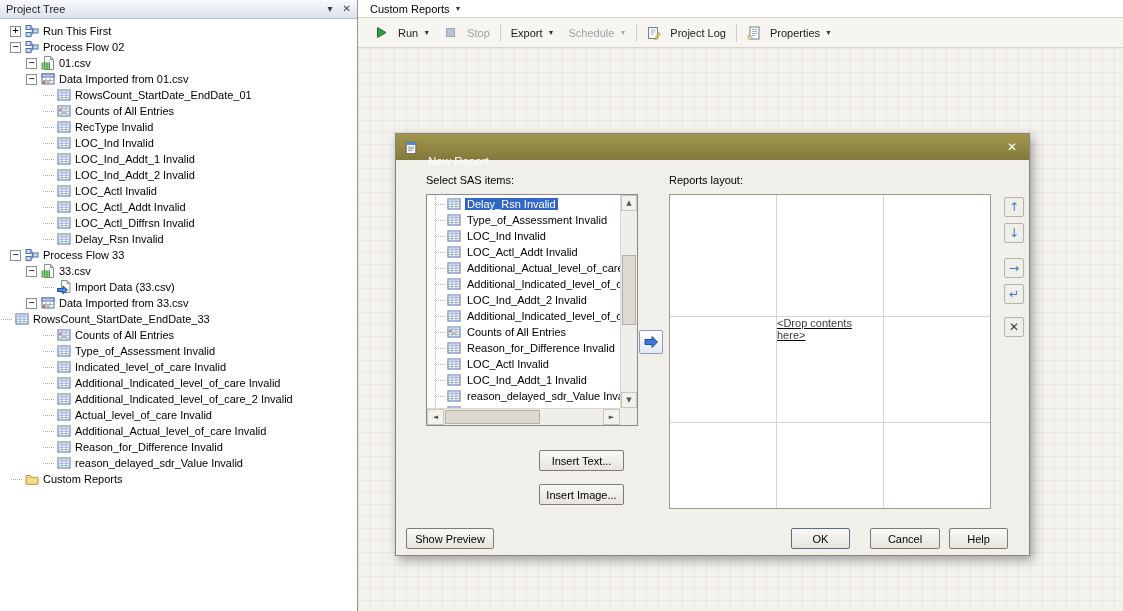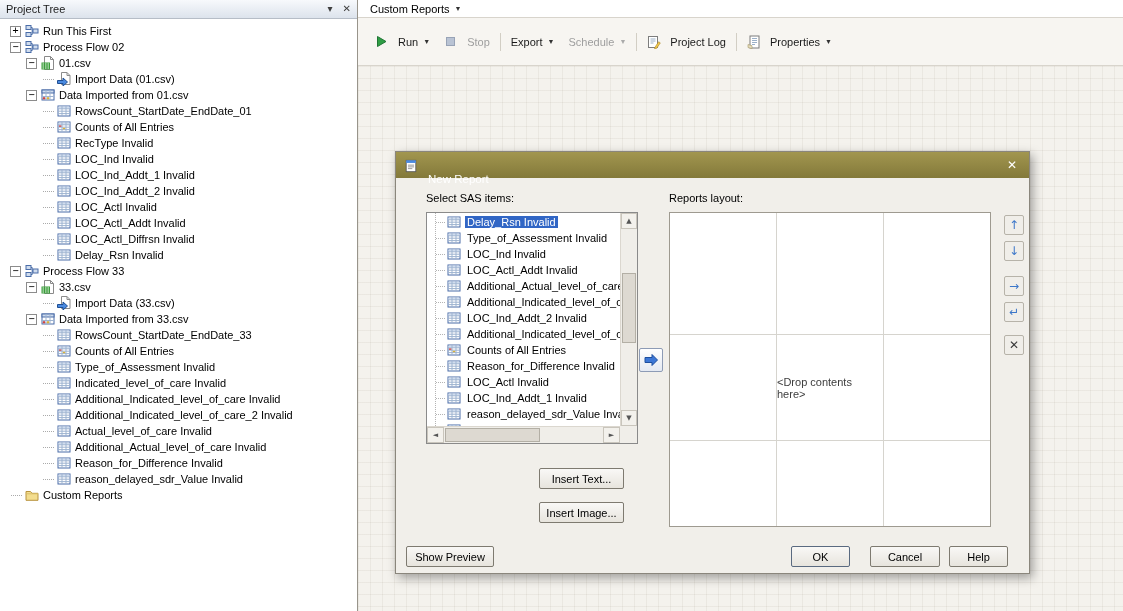--- a/index.html
+++ b/index.html
@@ -24,21 +24,21 @@
   .expander-spacer::before { content:""; position:absolute; left:1px; right:3px; top:8px; border-top:1px dotted #aaa; }
   .icon { width:14px; height:14px; flex:none; display:inline-flex; margin-right:4px; }
   .icon svg { display:block; }
   .tree-label { color:#000; }
 
   
   #right { flex:1; display:flex; flex-direction:column; min-width:0; }
   #tabstrip { height:18px; flex:none; background:#fff; border-bottom:1px solid #d8d4cc; display:flex; align-items:center; padding-left:12px; }
   .tab { display:flex; align-items:center; gap:5px; }
   .caret { font-size:7px; color:#333; }
-  #toolbar { height:48px; flex:none; background:#f7f5f1; border-bottom:1px solid #d8d4cc; display:flex; align-items:center; padding-left:10px; }
+  #toolbar { height:30px; flex:none; background:#f7f5f1; border-bottom:1px solid #d8d4cc; display:flex; align-items:center; padding-left:10px; }
   .tb-item { display:flex; align-items:center; gap:5px; padding:3px 7px; color:#1a1a1a; }
   .tb-item.disabled { color:#9e9e9e; }
   .tb-item.disabled .caret { color:#aaa; }
   .tb-sep { width:1px; height:18px; background:#d2cec4; margin:0 3px; }
 
   #workspace { flex:1; position:relative;
     background-color:#f4f2ed;
     background-image:linear-gradient(rgba(120,110,90,0.08) 1px, transparent 1px),
                      linear-gradient(90deg, rgba(120,110,90,0.08) 1px, transparent 1px);
     background-size:12px 12px; }
@@ -73,21 +73,21 @@
   .hs-right { right:0; top:0; bottom:0; width:17px; line-height:15px; }
   .vs-thumb { position:absolute; left:1px; right:1px; top:60px; height:70px; background:#ddd9d1; border:1px solid #b3afa5; }
   .hs-thumb { position:absolute; top:1px; bottom:1px; left:18px; width:95px; background:#ddd9d1; border:1px solid #b3afa5; }
 
   .xfer { position:absolute; left:243px; top:170px; width:24px; height:24px; padding:0;
     background:linear-gradient(#ffffff,#e4e9f2); border:1px solid #8d9bb5; border-radius:2px;
     display:flex; align-items:center; justify-content:center; }
 
   .layout-grid { position:absolute; left:273px; top:34px; width:322px; height:315px; background:#fff;
     border:1px solid #9e9a90; display:grid; grid-template-columns:107px 107px 1fr; grid-template-rows:122px 106px 1fr; }
-  .cell { border-right:1px solid #d6d4ce; border-bottom:1px solid #d6d4ce; display:flex; align-items:center; justify-content:center; overflow:hidden; }
+  .cell { border-right:1px solid #d6d4ce; border-bottom:1px solid #d6d4ce; display:flex; align-items:flex-start; justify-content:center; overflow:hidden;text-decoration:underline; }
   .cell:nth-child(3n) { border-right:none; }
   .cell:nth-child(n+7) { border-bottom:none; }
   .drop-text { color:#3c3c3c; }
 
   .side-btn { position:absolute; left:608px; width:20px; height:20px; padding:0;
     background:#f0eee9; border:1px solid #b7b3a9; border-radius:2px;
     color:#3c77c9; font-size:12px; line-height:12px; display:flex; align-items:center; justify-content:center;
     font-family:"DejaVu Sans", sans-serif; }
   .side-btn.dark { color:#3a3a3a; }
 
@@ -141,31 +141,20 @@
           <span class="icon">
             <svg width="14" height="14" viewBox="0 0 14 14">
               <path d="M3.5 0.5 h6 l3 3 v10 h-9 z" fill="#ffffff" stroke="#8a8a8a"></path>
               <path d="M9.5 0.5 v3 h3" fill="none" stroke="#8a8a8a"></path>
               <rect x="1" y="7" width="7.5" height="6" fill="#eef7ee" stroke="#3a9d3a"></rect>
               <path d="M1 9 h7.5 M1 11 h7.5 M3.5 7 v6 M6 7 v6" stroke="#3a9d3a" fill="none"></path>
             </svg>
           </span>
           <span class="tree-label">01.csv</span>
         </div>
-        <div class="tree-row" style="padding-left: 42px;">
-          <span class="expander-spacer"></span>
-          <span class="icon">
-            <svg width="14" height="14" viewBox="0 0 14 14">
-              <path d="M4.5 0.5 h5.5 l3 3 v9 h-8.5 z" fill="#ffffff" stroke="#8a8a8a"></path>
-              <path d="M10 0.5 v3 h3" fill="none" stroke="#8a8a8a"></path>
-              <path d="M0.5 8.5 h5.5 v-2.5 l4.5 4 -4.5 4 v-2.5 h-5.5 z" fill="#4a8ae0" stroke="#1f4f94"></path>
-            </svg>
-          </span>
-          <span class="tree-label">Import Data (01.csv)</span>
-        </div>
         <div class="tree-row" style="padding-left: 26px;">
           <span class="expander">−</span>
           <span class="icon">
             <svg width="14" height="14" viewBox="0 0 14 14">
               <rect x="1" y="2" width="12" height="10" fill="#ffffff" stroke="#4a6da8"></rect>
               <rect x="1" y="2" width="12" height="3" fill="#cfdcee" stroke="#4a6da8"></rect>
               <path d="M1 8.5 h12 M5 2 v10 M9 2 v10" stroke="#9db3d0" fill="none"></path>
               <circle cx="3" cy="10.3" r="1.2" fill="#cc4444"></circle>
               <circle cx="7" cy="10.3" r="1.2" fill="#d9b23a"></circle>
             </svg>
@@ -325,21 +314,21 @@
             <svg width="14" height="14" viewBox="0 0 14 14">
               <rect x="1" y="2" width="12" height="10" fill="#ffffff" stroke="#4a6da8"></rect>
               <rect x="1" y="2" width="12" height="3" fill="#cfdcee" stroke="#4a6da8"></rect>
               <path d="M1 8.5 h12 M5 2 v10 M9 2 v10" stroke="#9db3d0" fill="none"></path>
               <circle cx="3" cy="10.3" r="1.2" fill="#cc4444"></circle>
               <circle cx="7" cy="10.3" r="1.2" fill="#d9b23a"></circle>
             </svg>
           </span>
           <span class="tree-label">Data Imported from 33.csv</span>
         </div>
-        <div class="tree-row" style="padding-left: 42px;">
+        <div class="tree-row" style="">
           <span class="expander-spacer"></span>
           <span class="icon">
             <svg width="14" height="14" viewBox="0 0 14 14">
               <rect x="1" y="2" width="12" height="10" fill="#ffffff" stroke="#4a6da8"></rect>
               <rect x="1.5" y="2.5" width="11" height="2" fill="#cfdcee"></rect>
               <path d="M1 4.8 h12 M1 7.2 h12 M1 9.6 h12 M5 2 v10 M9 2 v10" stroke="#9db3d0" fill="none"></path>
             </svg>
           </span>
           <span class="tree-label">RowsCount_StartDate_EndDate_33</span>
         </div>

